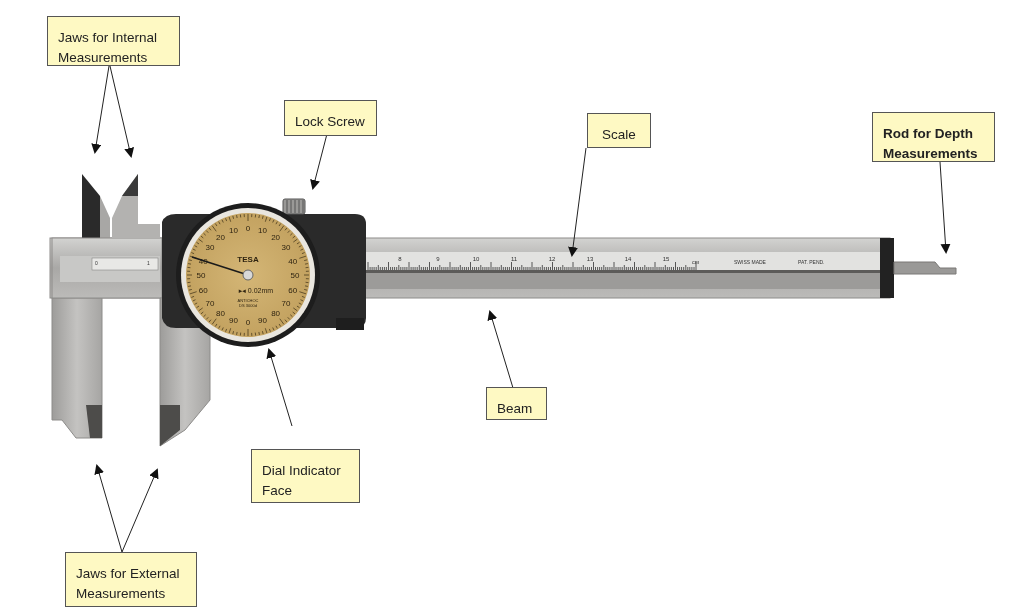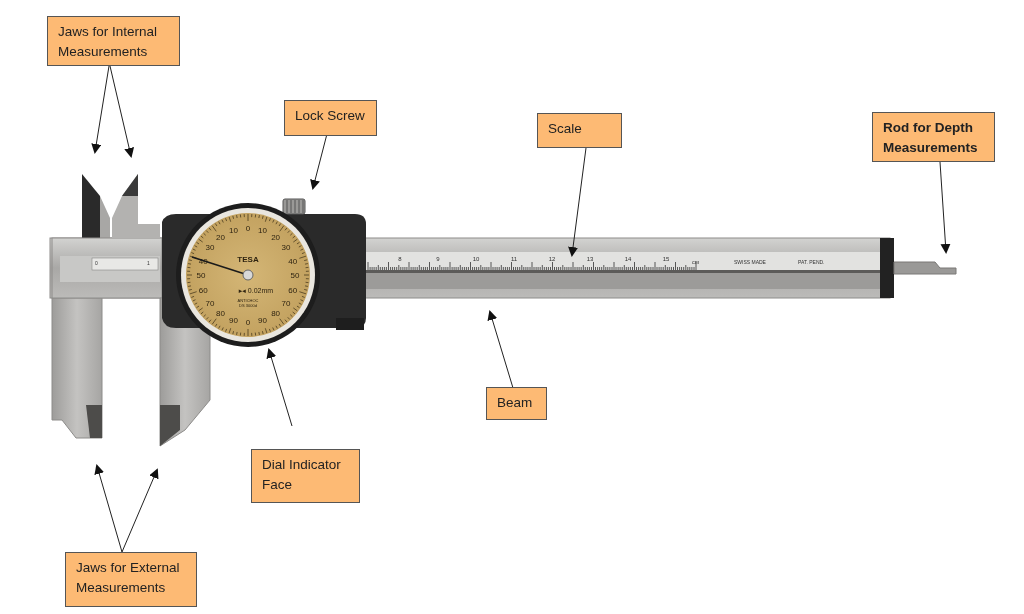--- a/index.html
+++ b/index.html
@@ -1,17 +1,17 @@
 <!DOCTYPE html>
 <html><head>
 <meta charset="utf-8">
 <style>
   html, body { margin:0; padding:0; background:#ffffff; }
   body { width:1024px; height:614px; position:relative; overflow:hidden; font-family:"Liberation Sans", "DejaVu Sans", sans-serif; }
-  .label-box { position:absolute; background:#fdba74; border:1px solid #555; box-sizing:border-box; font-size:13.5px; color:#222; line-height:20px; padding:5px 10px; }
+  .label-box { position:absolute; background:#fef9c3; border:1px solid #555; box-sizing:border-box; font-size:13.5px; color:#222; line-height:20px; padding:11px 10px; }
   svg { position:absolute; left:0; top:0; }
   .callouts { pointer-events:none; }
 </style>
 </head>
 <body>
 
 <svg width="1024" height="614">
   <defs>
     <linearGradient id="steel" x1="0" y1="0" x2="0" y2="1">
       <stop offset="0" stop-color="#d3d3d1"></stop>
@@ -257,21 +257,21 @@
 
 <div class="label-box" style="left:47px;top:16px;width:133px;height:50px;">
   <div>Jaws for Internal</div>
   <div>Measurements</div>
 </div>
 
 <div class="label-box" style="left:284px;top:100px;width:93px;height:36px;">
   <div>Lock Screw</div>
 </div>
 
-<div class="label-box" style="left:537px;top:113px;width:85px;height:35px;">
+<div class="label-box" style="left:587px;top:113px;width:64px;height:35px;text-align:center;">
   <div>Scale</div>
 </div>
 
 <div class="label-box" style="left:872px;top:112px;width:123px;height:50px;font-weight:bold;">
   <div>Rod for Depth</div>
   <div>Measurements</div>
 </div>
 
 <div class="label-box" style="left:486px;top:387px;width:61px;height:33px;">
   <div>Beam</div>

